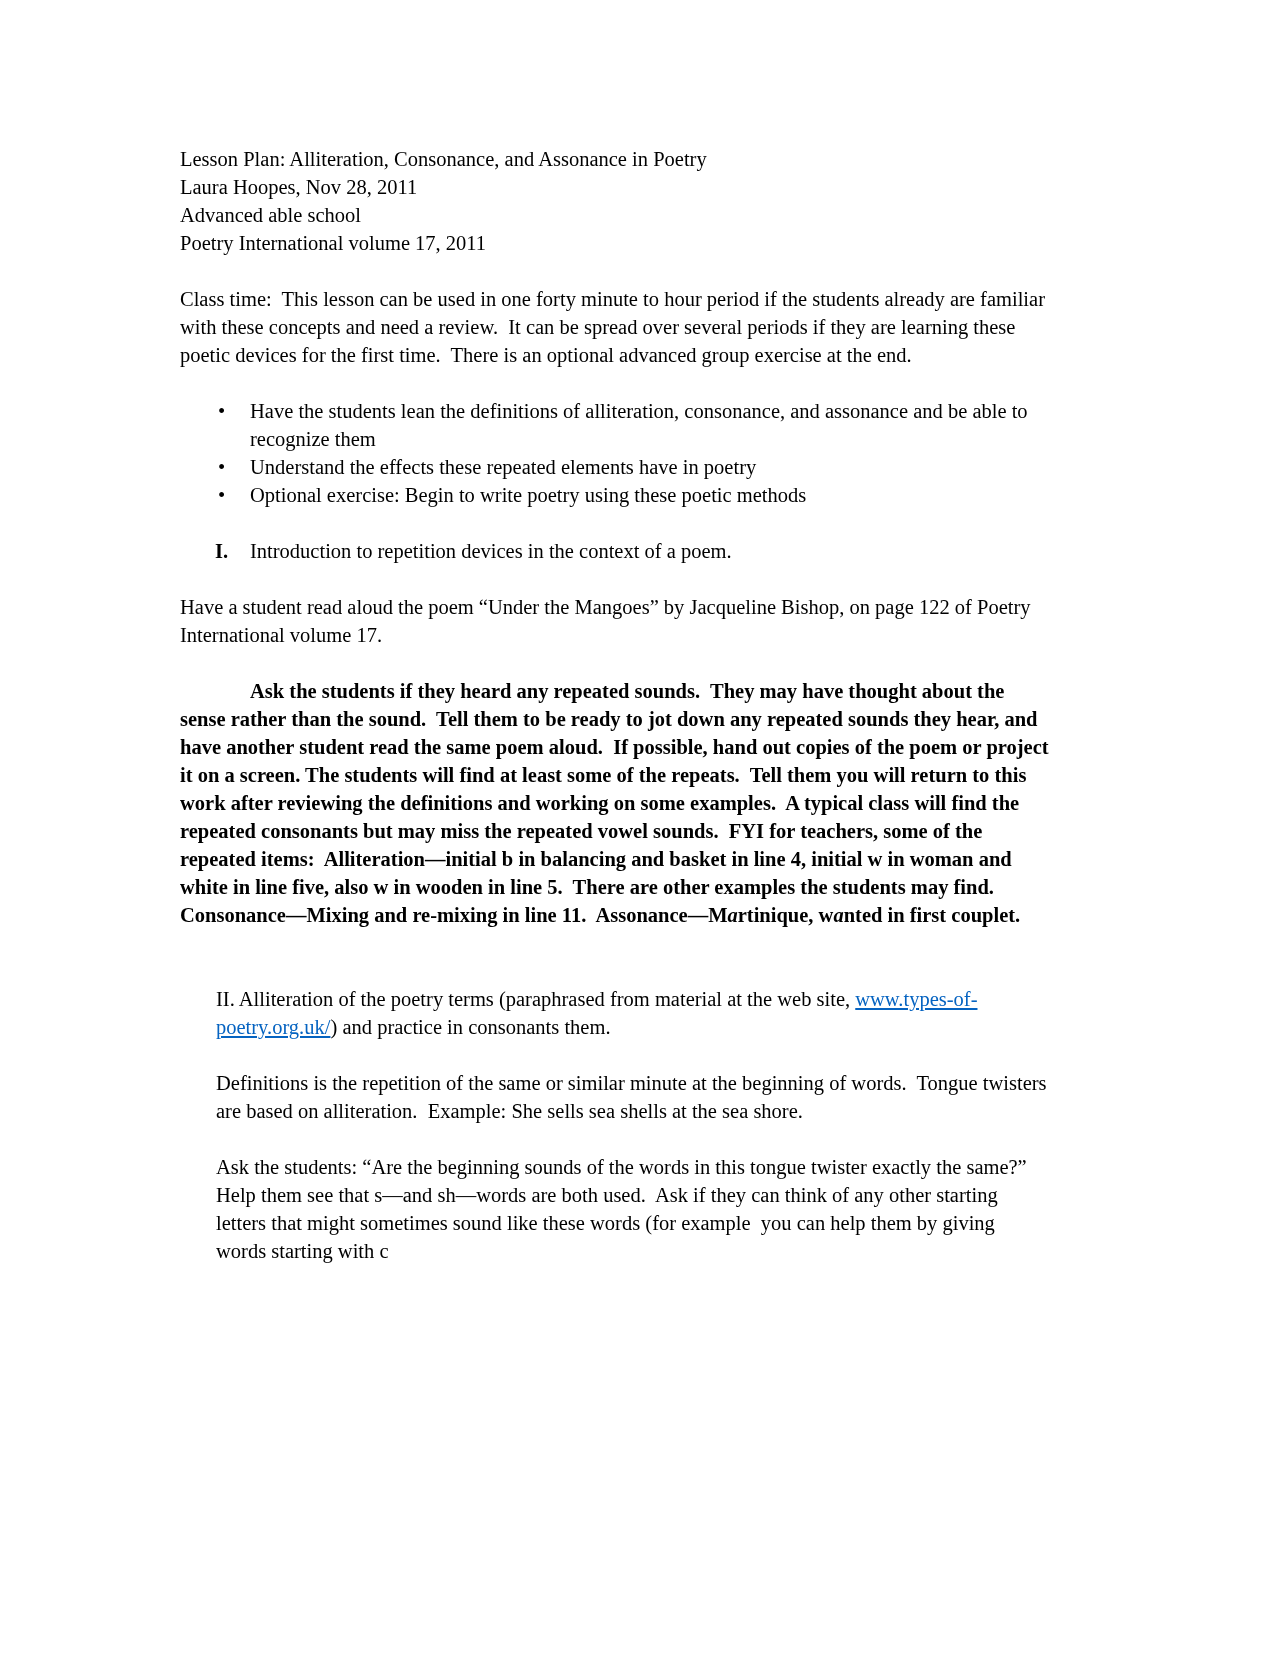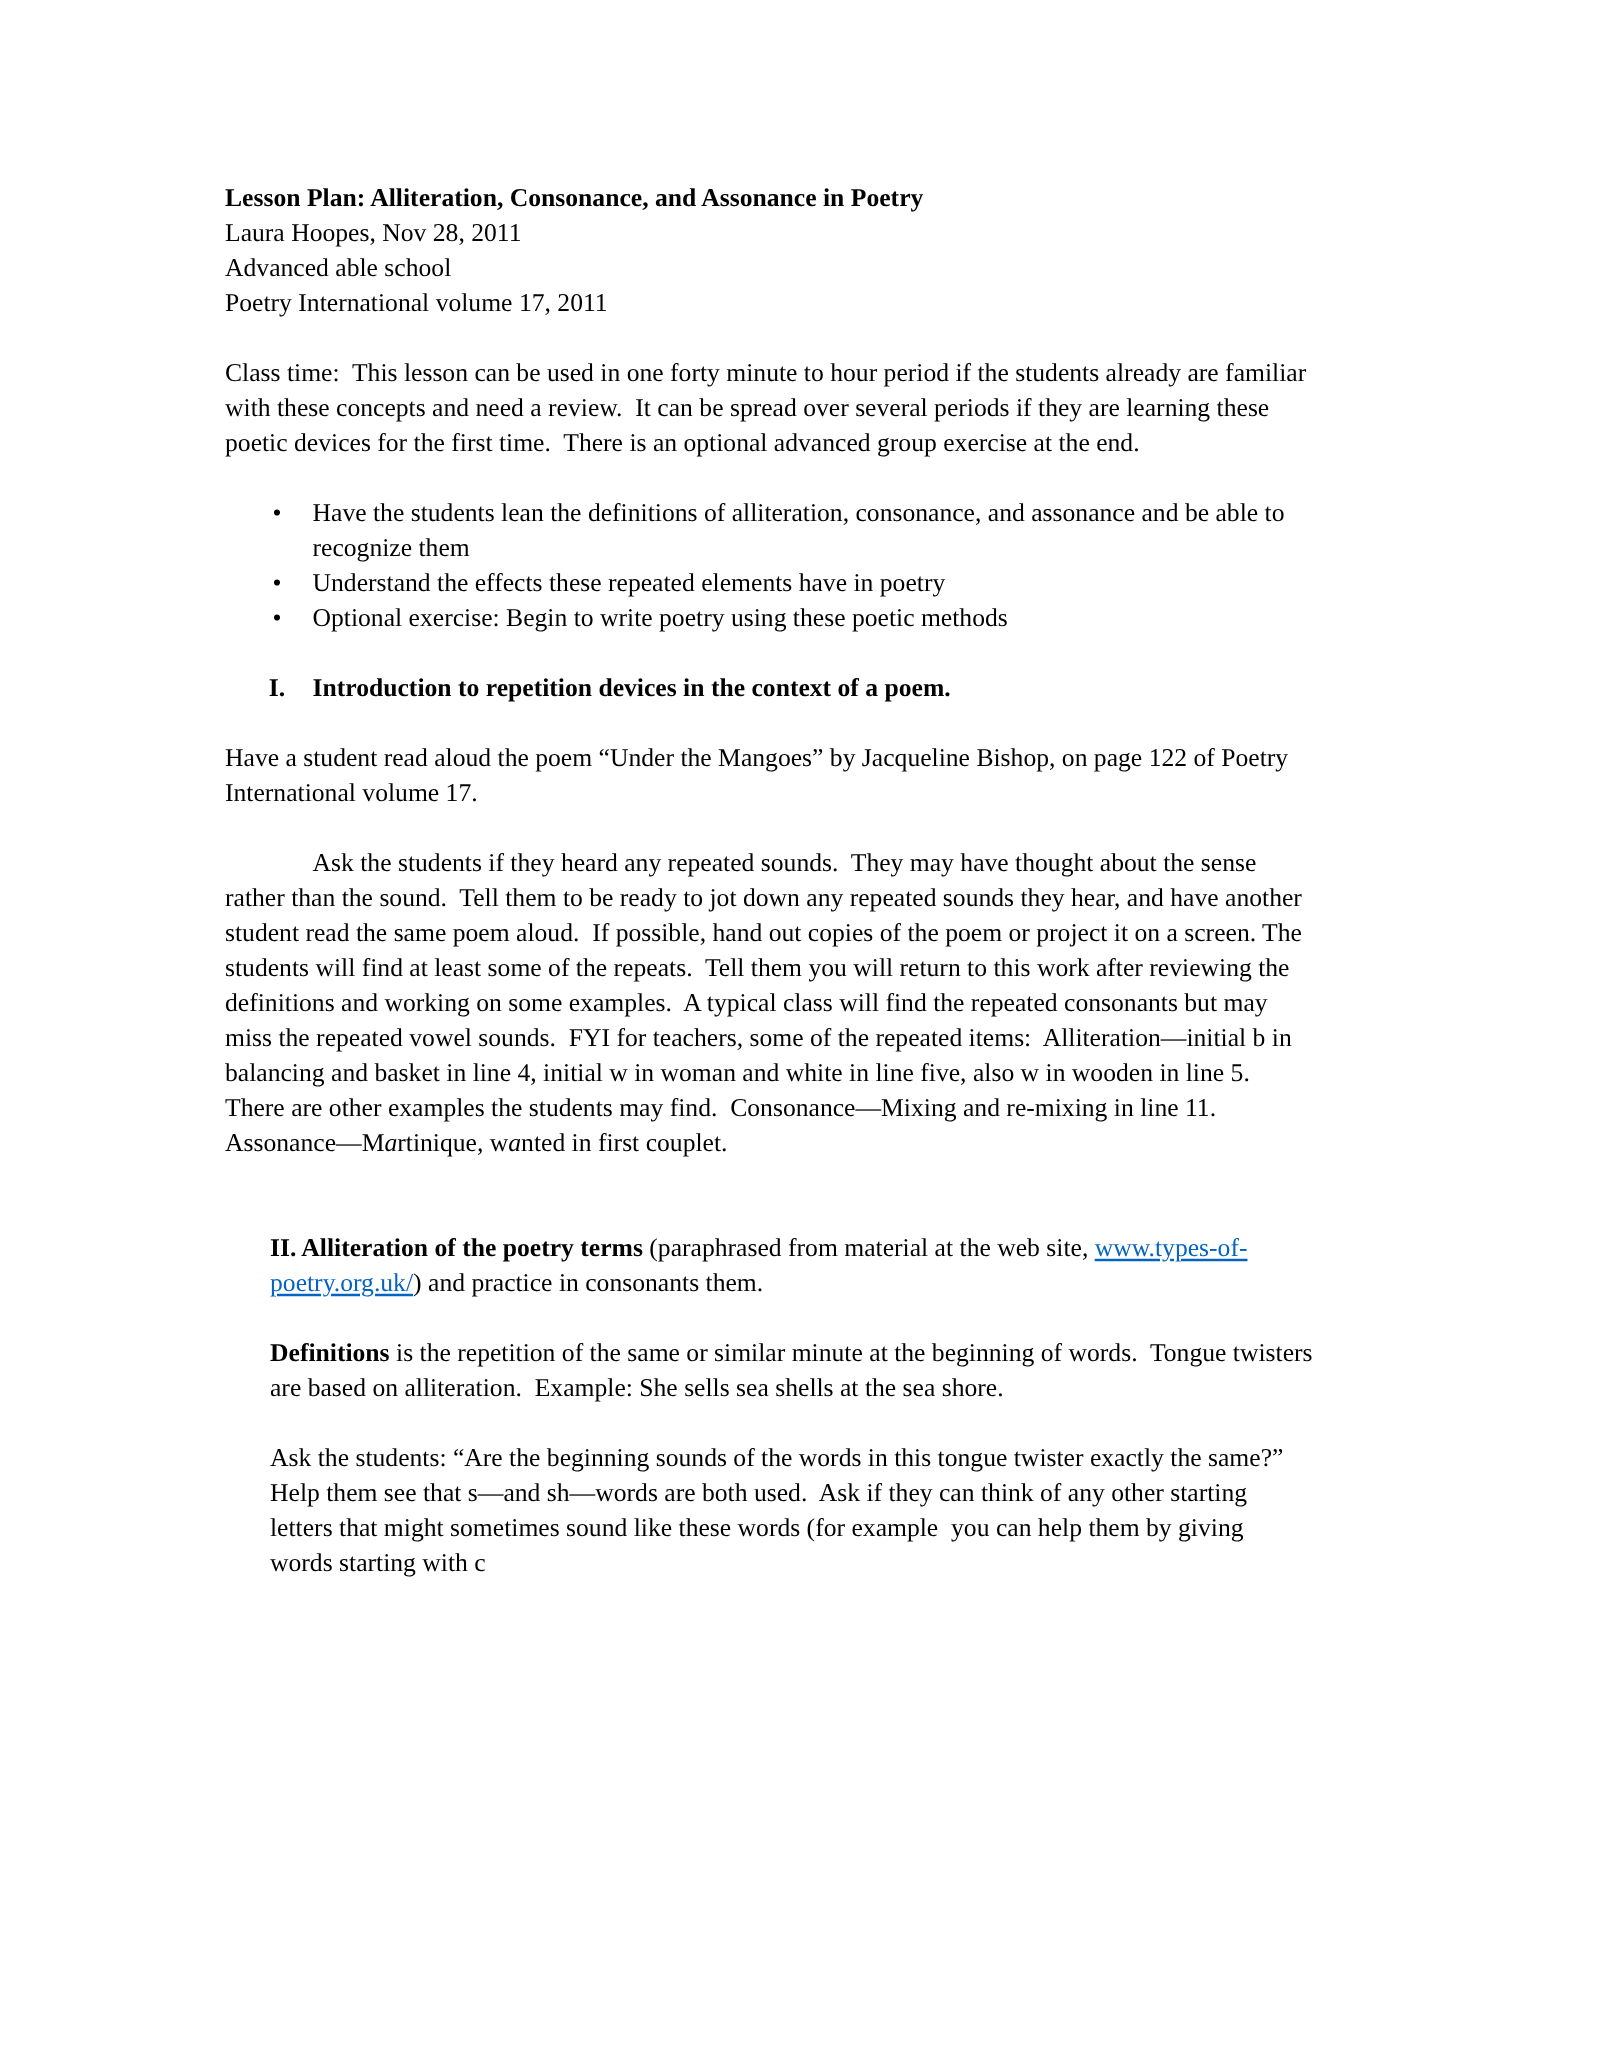--- a/index.html
+++ b/index.html
@@ -11,30 +11,30 @@
     margin: 0 auto;
     background: #ffffff;
     color: #000000;
     font-family: "Liberation Serif", "DejaVu Serif", serif;
     font-size: 20.5px;
     line-height: 28px;
     padding: 145px 230px 0 180px;
     overflow: hidden;
   }
   .block { min-height: 28px; white-space: pre-wrap; }
-  .b { font-weight: bold; }
+  .b { font-weight: normal; }
   .i { font-style: italic; }
   a.doc-link { color: #0563c1; text-decoration: underline; cursor: pointer; }
   .bullet-row { display: flex; padding-left: 38px; }
   .bullet-marker { flex: 0 0 32px; width: 32px; }
   .bullet-body { flex: 1 1 auto; }
   .heading-row { display: flex; padding-left: 35px; font-weight: bold; }
   .heading-num { flex: 0 0 35px; width: 35px; }
   .indent1 { padding-left: 36px; }
-  .first-indent { text-indent: 70px; }
+  .first-indent { text-indent: 70px; font-weight: bold; }
 </style>
 </head>
 <body>
 
 <div class="page">
     <div class="block"><span class="b">Lesson Plan: Alliteration, Consonance, and Assonance in Poetry</span></div>
     <div class="block"><span>Laura Hoopes, Nov 28, 2011</span></div>
     <div class="block"><span>Advanced able school</span></div>
     <div class="block"><span>Poetry International volume 17, 2011</span></div>
     <div class="block"></div>

